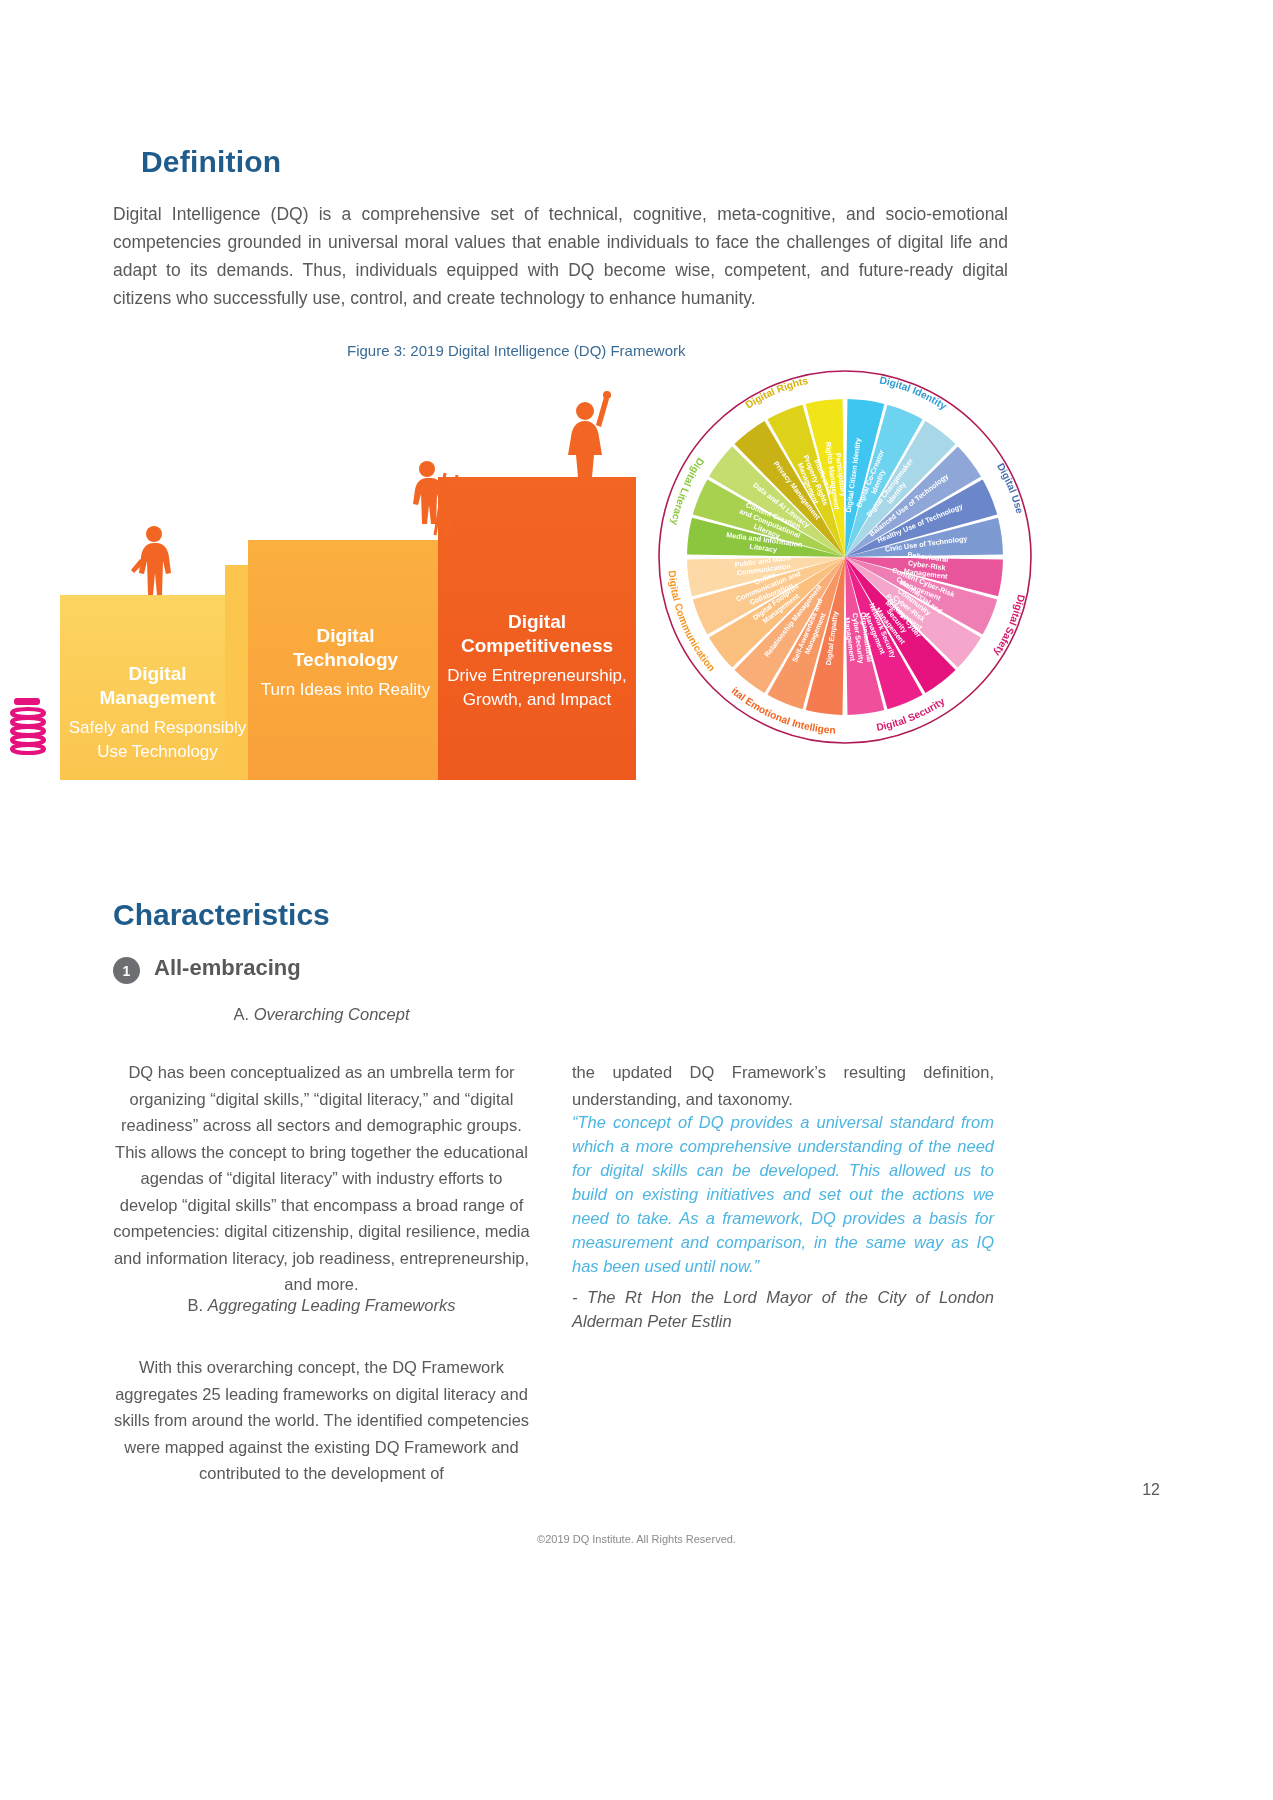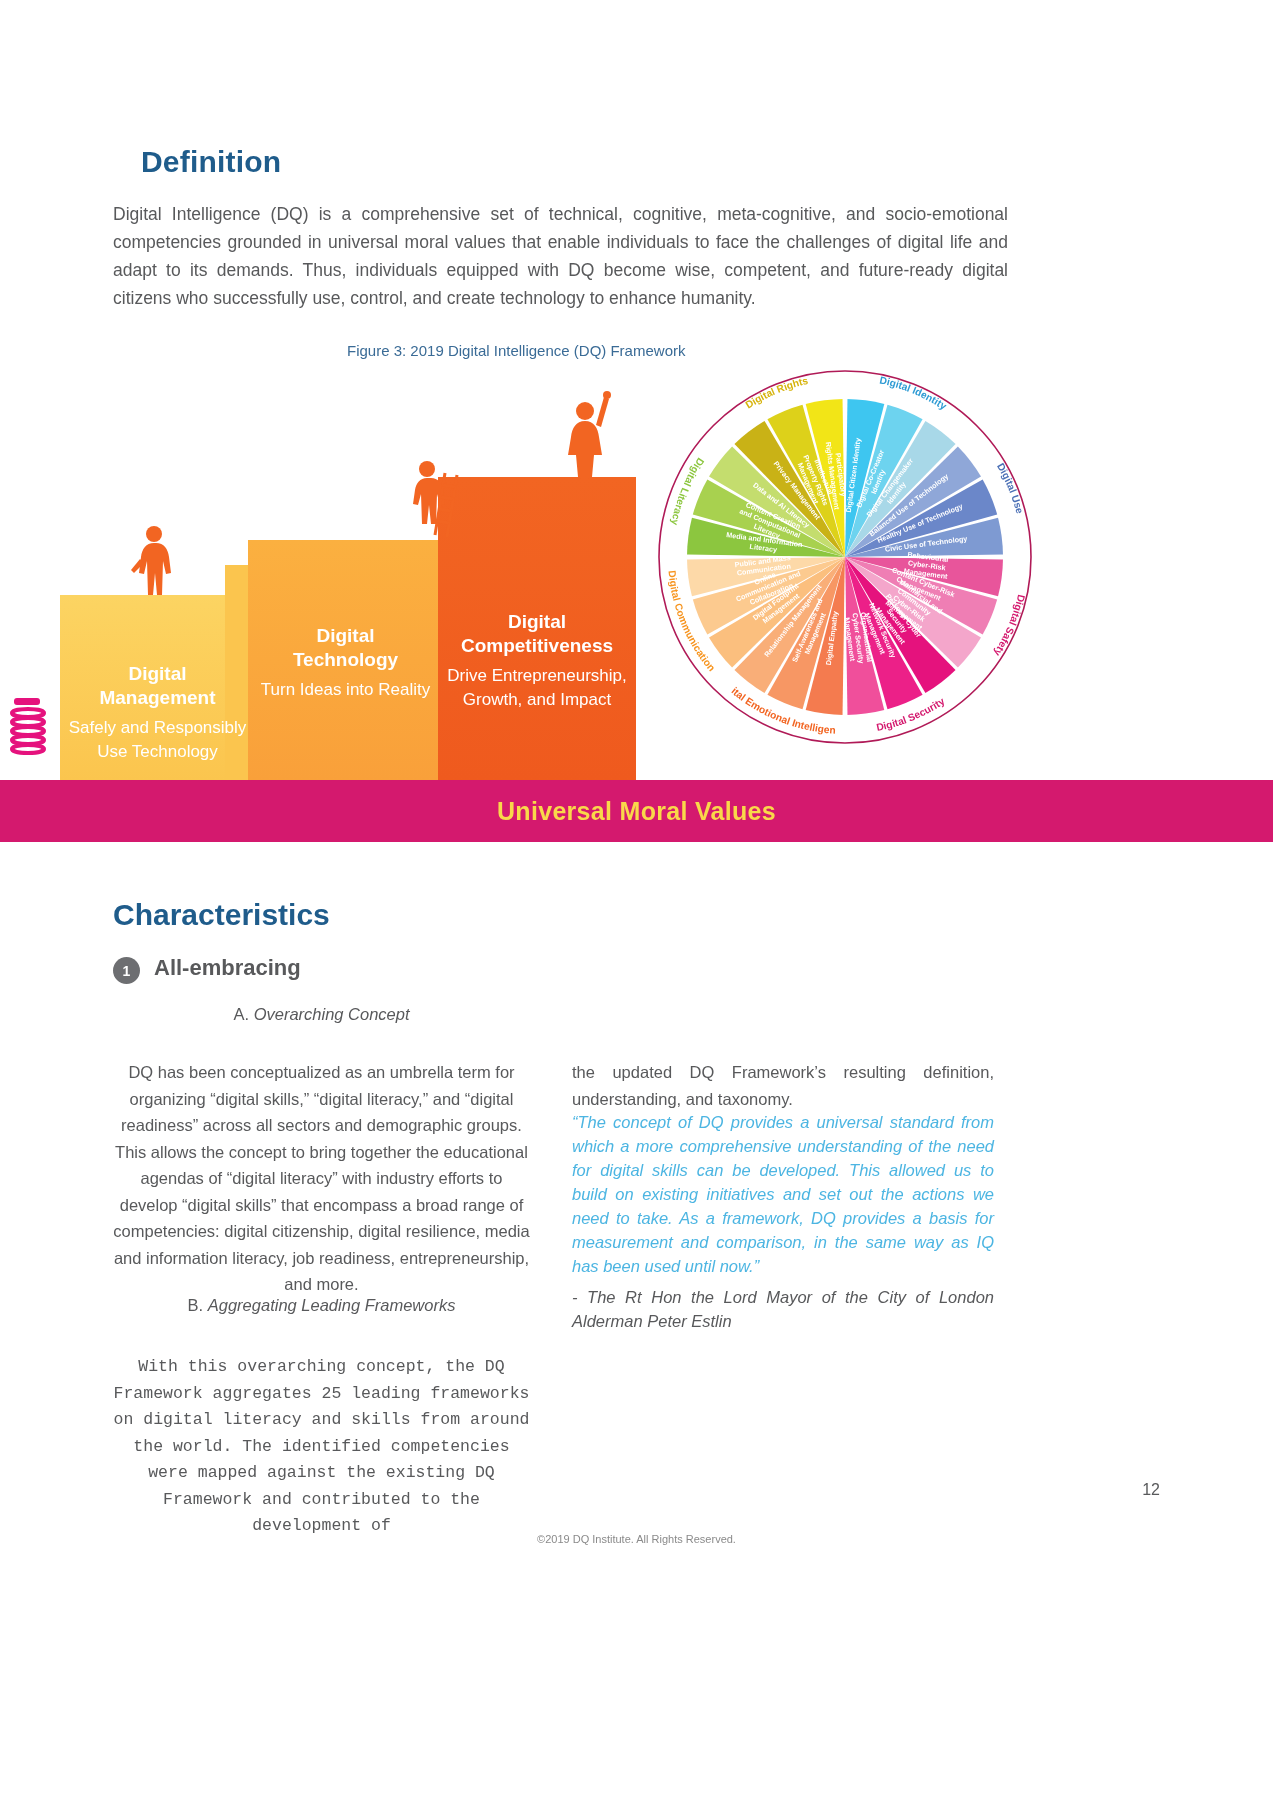--- a/index.html
+++ b/index.html
@@ -248,39 +248,36 @@
         <text fill="#4a6fb5" font-size="10.2" font-weight="bold" font-family="&quot;Liberation Sans&quot;, sans-serif"><textPath xlink:href="#arcpath1" startOffset="50%" text-anchor="middle">Digital Use</textPath></text>
         <text fill="#d4196e" font-size="10.2" font-weight="bold" font-family="&quot;Liberation Sans&quot;, sans-serif"><textPath xlink:href="#arcpath2" startOffset="50%" text-anchor="middle">Digital Safety</textPath></text>
         <text fill="#d4196e" font-size="10.2" font-weight="bold" font-family="&quot;Liberation Sans&quot;, sans-serif"><textPath xlink:href="#arcpath3" startOffset="50%" text-anchor="middle">Digital Security</textPath></text>
         <text fill="#f26522" font-size="10.2" font-weight="bold" font-family="&quot;Liberation Sans&quot;, sans-serif"><textPath xlink:href="#arcpath4" startOffset="50%" text-anchor="middle">Digital Emotional Intelligence</textPath></text>
         <text fill="#f7941e" font-size="10.2" font-weight="bold" font-family="&quot;Liberation Sans&quot;, sans-serif"><textPath xlink:href="#arcpath5" startOffset="50%" text-anchor="middle">Digital Communication</textPath></text>
         <text fill="#8cc63f" font-size="10.2" font-weight="bold" font-family="&quot;Liberation Sans&quot;, sans-serif"><textPath xlink:href="#arcpath6" startOffset="50%" text-anchor="middle">Digital Literacy</textPath></text>
         <text fill="#d6b30b" font-size="10.2" font-weight="bold" font-family="&quot;Liberation Sans&quot;, sans-serif"><textPath xlink:href="#arcpath7" startOffset="50%" text-anchor="middle">Digital Rights</textPath></text>
       </svg>
   </div>
 
-  <div class="banner">
-    <span class="banner-text">Universal Moral Values</span>
-  </div>
 
   <div class="h2">Characteristics</div>
   <div class="char-num">1</div>
   <div class="char-title">All-embracing</div>
 
   <div class="sub-head col-left" style="top:1005px;">
     <span>A.</span>
     <i>Overarching Concept</i>
   </div>
   <div class="col col-left" style="top:1038px;">DQ has been conceptualized as an umbrella term for organizing “digital skills,” “digital literacy,” and “digital readiness” across all sectors and demographic groups. This allows the concept to bring together the educational agendas of “digital literacy” with industry efforts to develop “digital skills” that encompass a broad range of competencies: digital citizenship, digital resilience, media and information literacy, job readiness, entrepreneurship, and more.</div>
 
   <div class="sub-head col-left" style="top:1296px;">
     <span>B.</span>
     <i>Aggregating Leading Frameworks</i>
   </div>
-  <div class="col col-left" style="top:1333px;font-family:Liberation Mono, monospace;">With this overarching concept, the DQ Framework aggregates 25 leading frameworks on digital literacy and skills from around the world. The identified competencies were mapped against the existing DQ Framework and contributed to the development of</div>
+  <div class="col col-left" style="top:1333px;">With this overarching concept, the DQ Framework aggregates 25 leading frameworks on digital literacy and skills from around the world. The identified competencies were mapped against the existing DQ Framework and contributed to the development of</div>
 
   <div class="col col-right" style="top:1038px;">the updated DQ Framework’s resulting definition, understanding, and taxonomy.</div>
   <div class="quote" style="top:1110px;">“The concept of DQ provides a universal standard from which a more comprehensive understanding of the need for digital skills can be developed. This allowed us to build on existing initiatives and set out the actions we need to take. As a framework, DQ provides a basis for measurement and comparison, in the same way as IQ has been used until now.”</div>
   <div class="quote-attr" style="top:1285px;">- The Rt Hon the Lord Mayor of the City of London Alderman Peter Estlin</div>
 
   <div class="page-num">12</div>
   <div class="footer">©2019 DQ Institute. All Rights Reserved.</div>
 </div>
 
 </body></html>

